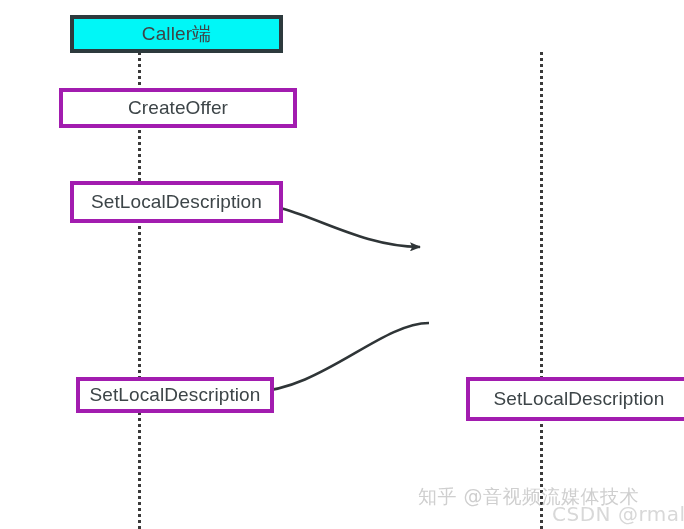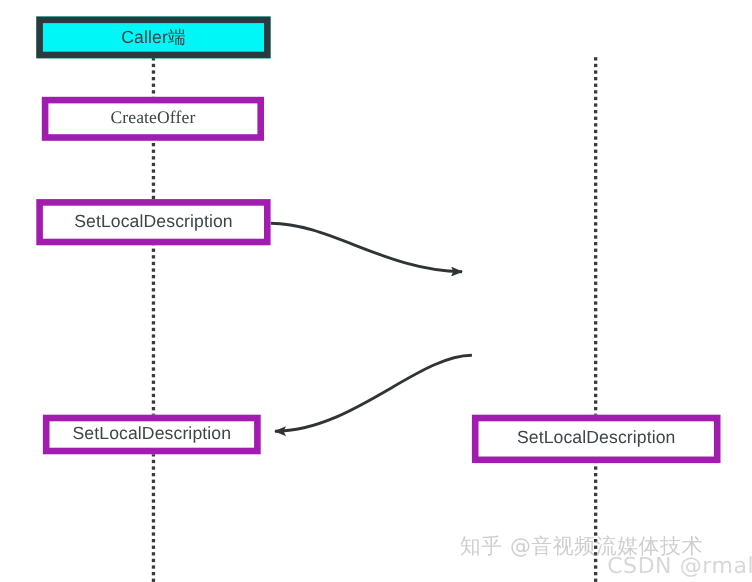--- a/index.html
+++ b/index.html
@@ -22,27 +22,28 @@
     width: 0;
     border-left: 3px dotted #3a3a3a;
     z-index: 1;
   }
   .node {
     position: absolute;
     box-sizing: border-box;
     display: flex;
     align-items: center;
     justify-content: center;
-    border: 6px solid #a21caf;
+    border: 4px solid #a21caf;
     background: #ffffff;
     color: #3d4548;
-    font-size: 16px;
+    font-size: 19px;
     letter-spacing: 0.1px;
     z-index: 3;
     white-space: nowrap;
+    margin-left: 37px;
   }
   .node.header {
     background: #00f7f7;
     border-color: #2d3a3d;
   }
   svg.arrows {
     position: absolute;
     left: 0;
     top: 0;
     width: 684px;
@@ -88,21 +89,21 @@
     </defs>
     <path d="M246,203 C300,203 350,246 420,247" fill="none" stroke="#2f3537" stroke-width="2.6" marker-end="url(#arrowhead)"></path>
     <path d="M429,323 C380,323 320,392 250,392" fill="none" stroke="#2f3537" stroke-width="2.6" marker-end="url(#arrowhead)"></path>
   </svg>
 
   <div class="node header" style="left:33px; top:15px; width:213px; height:38px;">
     <span>Caller端</span>
   </div>
 
 
-  <div class="node" style="left:38px; top:88px; width:202px; height:40px;font-family:Liberation Serif, serif;">
+  <div class="node" style="left:22px; top:88px; width:238px; height:40px;">
     <span>CreateOffer</span>
   </div>
 
   <div class="node" style="left:33px; top:181px; width:213px; height:42px;">
     <span>SetLocalDescription</span>
   </div>
 
   <div class="node" style="left:39px; top:377px; width:198px; height:36px;">
     <span>SetLocalDescription</span>
   </div>

